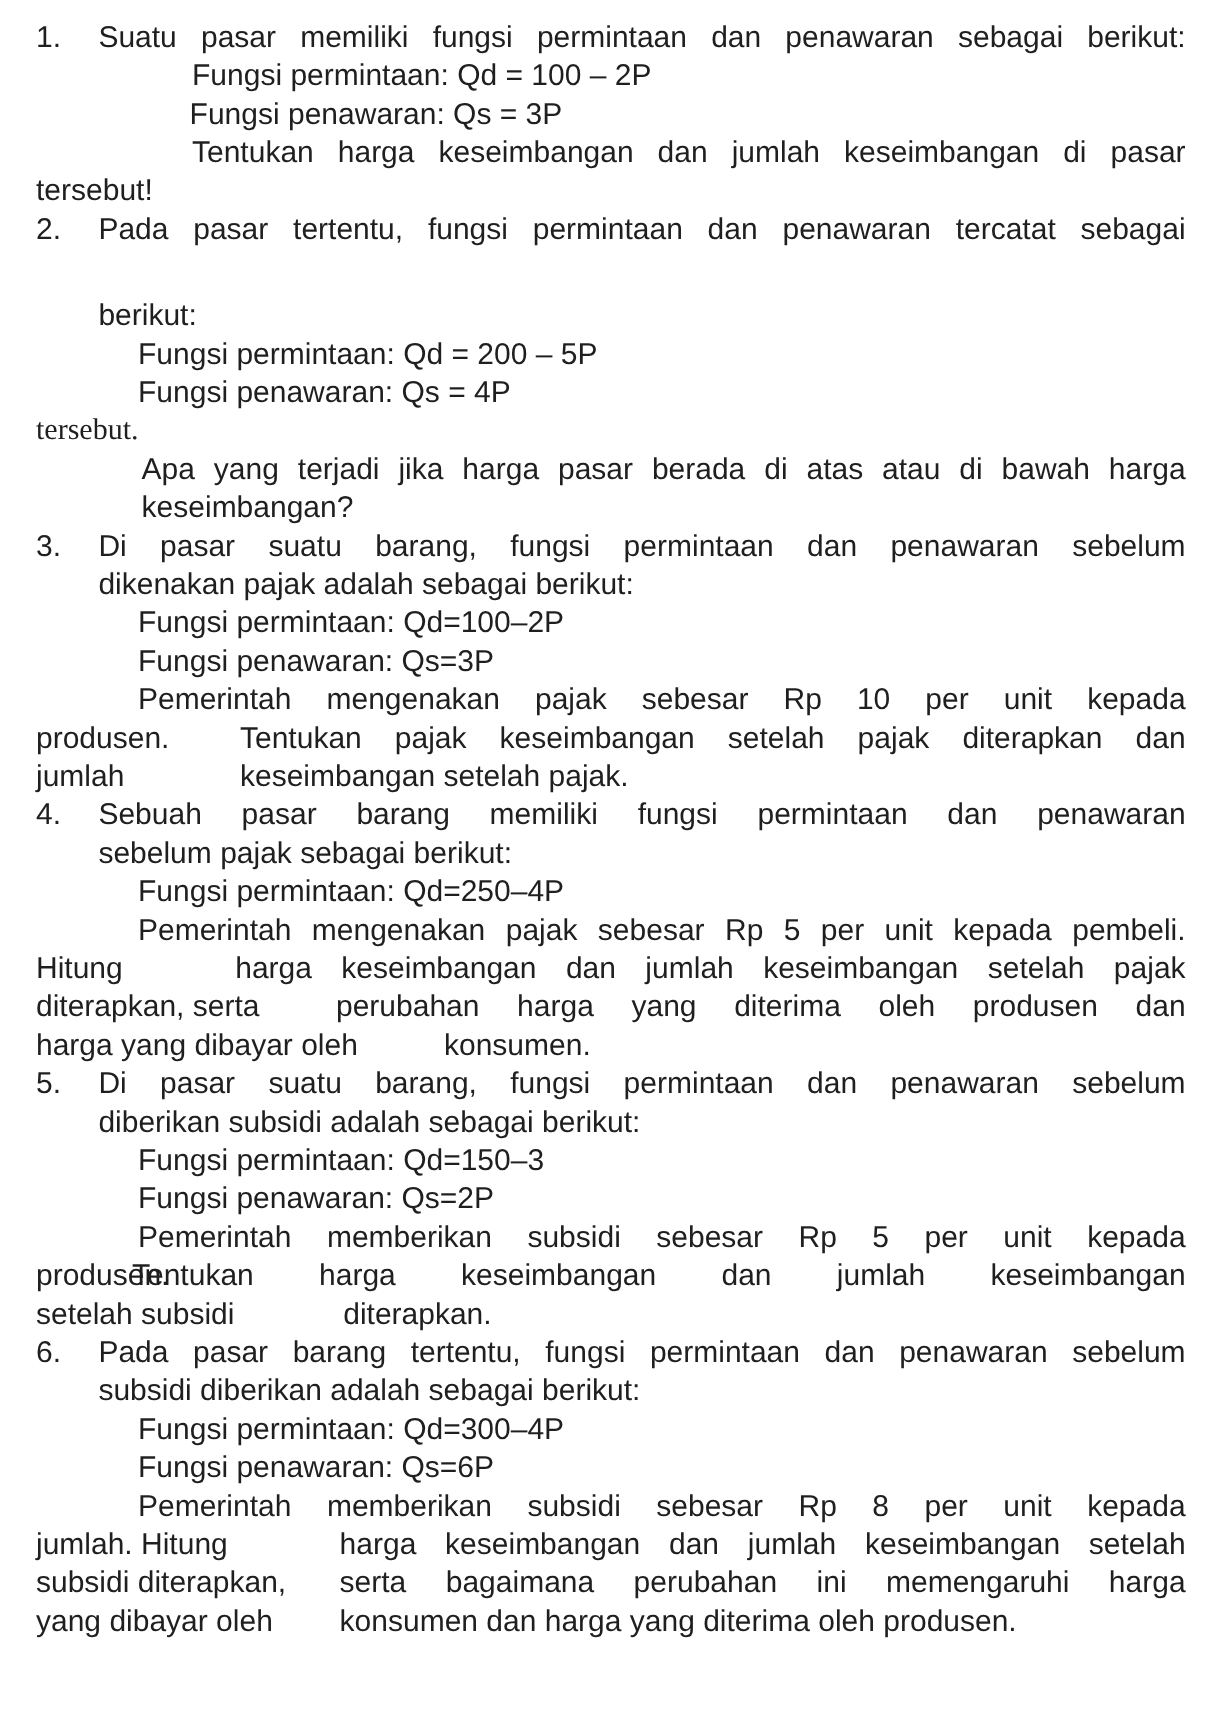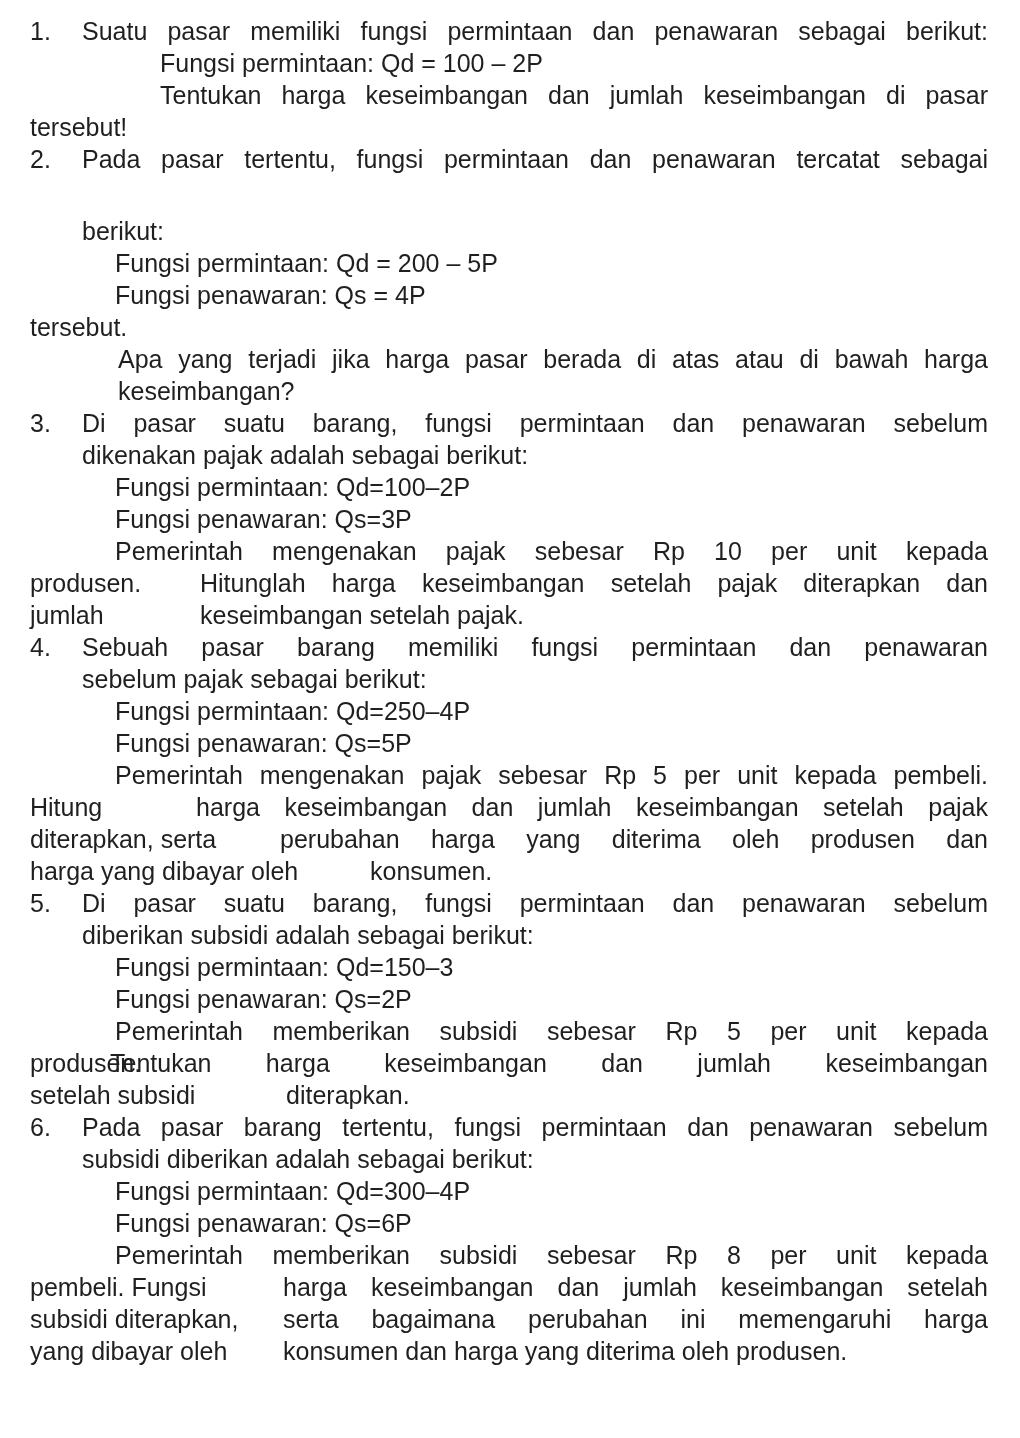--- a/index.html
+++ b/index.html
@@ -50,40 +50,43 @@
 <div class="page">
   <div>
       <div class="line">
         <span class="lead">1.</span>
         <div class="main j" style="margin-left: 52px;">Suatu pasar memiliki fungsi permintaan dan penawaran sebagai berikut:</div>
       </div>
       <div class="line">
         <div class="main" style="margin-left: 130px;">Fungsi permintaan: Qd = 100 – 2P</div>
       </div>
       <div class="line">
+        <div class="main" style="margin-left: 128px;">Fungsi penawaran: Qs = 3P</div>
+      </div>
+      <div class="line">
         <div class="main j" style="margin-left: 130px;">Tentukan harga keseimbangan dan jumlah keseimbangan di pasar</div>
       </div>
       <div class="line">
         <div class="main" style="margin-left: 0px;">tersebut!</div>
       </div>
       <div class="line">
         <span class="lead">2.</span>
         <div class="main j" style="margin-left: 52px;">Pada pasar tertentu, fungsi permintaan dan penawaran tercatat sebagai</div>
       </div>
       <div class="line">
         <div class="main" style="margin-left: 52px; margin-top: 40px;">berikut:</div>
       </div>
       <div class="line">
         <div class="main" style="margin-left: 85px;">Fungsi permintaan: Qd = 200 – 5P</div>
       </div>
       <div class="line">
         <div class="main" style="margin-left: 85px;">Fungsi penawaran: Qs = 4P</div>
       </div>
       <div class="line">
-        <div class="main" style="margin-left: 0px;">tersebut.</div>
+        <div class="main" style="margin-left: 0px; font-family: Liberation Serif, serif;">tersebut.</div>
       </div>
       <div class="line">
         <div class="main j" style="margin-left: 88px;">Apa yang terjadi jika harga pasar berada di atas atau di bawah harga</div>
       </div>
       <div class="line">
         <div class="main" style="margin-left: 88px;">keseimbangan?</div>
       </div>
       <div class="line">
         <span class="lead">3.</span>
         <div class="main j" style="margin-left: 52px;">Di pasar suatu barang, fungsi permintaan dan penawaran sebelum</div>
@@ -95,38 +98,35 @@
         <div class="main" style="margin-left: 85px;">Fungsi permintaan: Qd=100–2P</div>
       </div>
       <div class="line">
         <div class="main" style="margin-left: 85px;">Fungsi penawaran: Qs=3P</div>
       </div>
       <div class="line">
         <div class="main j" style="margin-left: 85px;">Pemerintah mengenakan pajak sebesar Rp 10 per unit kepada</div>
       </div>
       <div class="line">
         <span class="lead">produsen.</span>
-        <div class="main j" style="margin-left: 170px;">Hitunglah harga keseimbangan setelah pajak diterapkan dan</div>
+        <div class="main j" style="margin-left: 170px;">Tentukan pajak keseimbangan setelah pajak diterapkan dan</div>
       </div>
       <div class="line">
         <span class="lead">jumlah</span>
         <div class="main" style="margin-left: 170px;">keseimbangan setelah pajak.</div>
       </div>
       <div class="line">
         <span class="lead">4.</span>
         <div class="main j" style="margin-left: 52px;">Sebuah pasar barang memiliki fungsi permintaan dan penawaran</div>
       </div>
       <div class="line">
         <div class="main" style="margin-left: 52px;">sebelum pajak sebagai berikut:</div>
       </div>
       <div class="line">
         <div class="main" style="margin-left: 85px;">Fungsi permintaan: Qd=250–4P</div>
-      </div>
-      <div class="line">
-        <div class="main" style="margin-left: 85px;">Fungsi penawaran: Qs=5P</div>
       </div>
       <div class="line">
         <div class="main j" style="margin-left: 85px;">Pemerintah mengenakan pajak sebesar Rp 5 per unit kepada pembeli.</div>
       </div>
       <div class="line">
         <span class="lead">Hitung</span>
         <div class="main j" style="margin-left: 166px;">harga keseimbangan dan jumlah keseimbangan setelah pajak</div>
       </div>
       <div class="line">
         <span class="lead">diterapkan, serta</span>
@@ -170,21 +170,21 @@
       <div class="line">
         <div class="main" style="margin-left: 85px;">Fungsi permintaan: Qd=300–4P</div>
       </div>
       <div class="line">
         <div class="main" style="margin-left: 85px;">Fungsi penawaran: Qs=6P</div>
       </div>
       <div class="line">
         <div class="main j" style="margin-left: 85px;">Pemerintah memberikan subsidi sebesar Rp 8 per unit kepada</div>
       </div>
       <div class="line">
-        <span class="lead">pembeli. Fungsi</span>
+        <span class="lead">jumlah. Hitung</span>
         <div class="main j" style="margin-left: 253px;">harga keseimbangan dan jumlah keseimbangan setelah</div>
       </div>
       <div class="line">
         <span class="lead">subsidi diterapkan,</span>
         <div class="main j" style="margin-left: 253px;">serta bagaimana perubahan ini memengaruhi harga</div>
       </div>
       <div class="line">
         <span class="lead">yang dibayar oleh</span>
         <div class="main" style="margin-left: 253px;">konsumen dan harga yang diterima oleh produsen.</div>
       </div>

